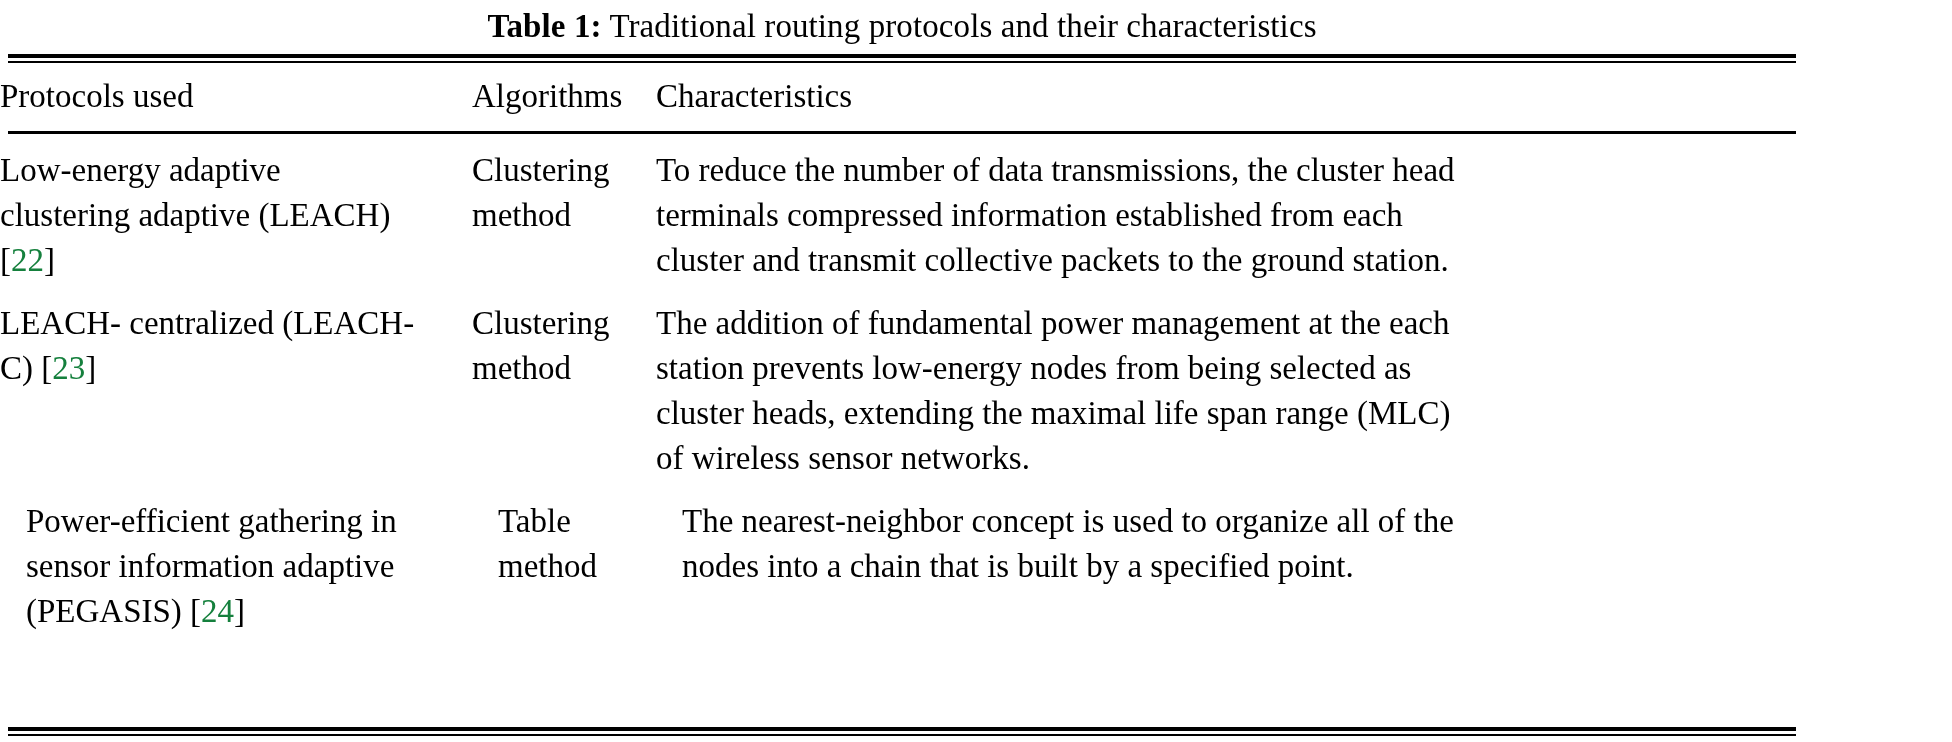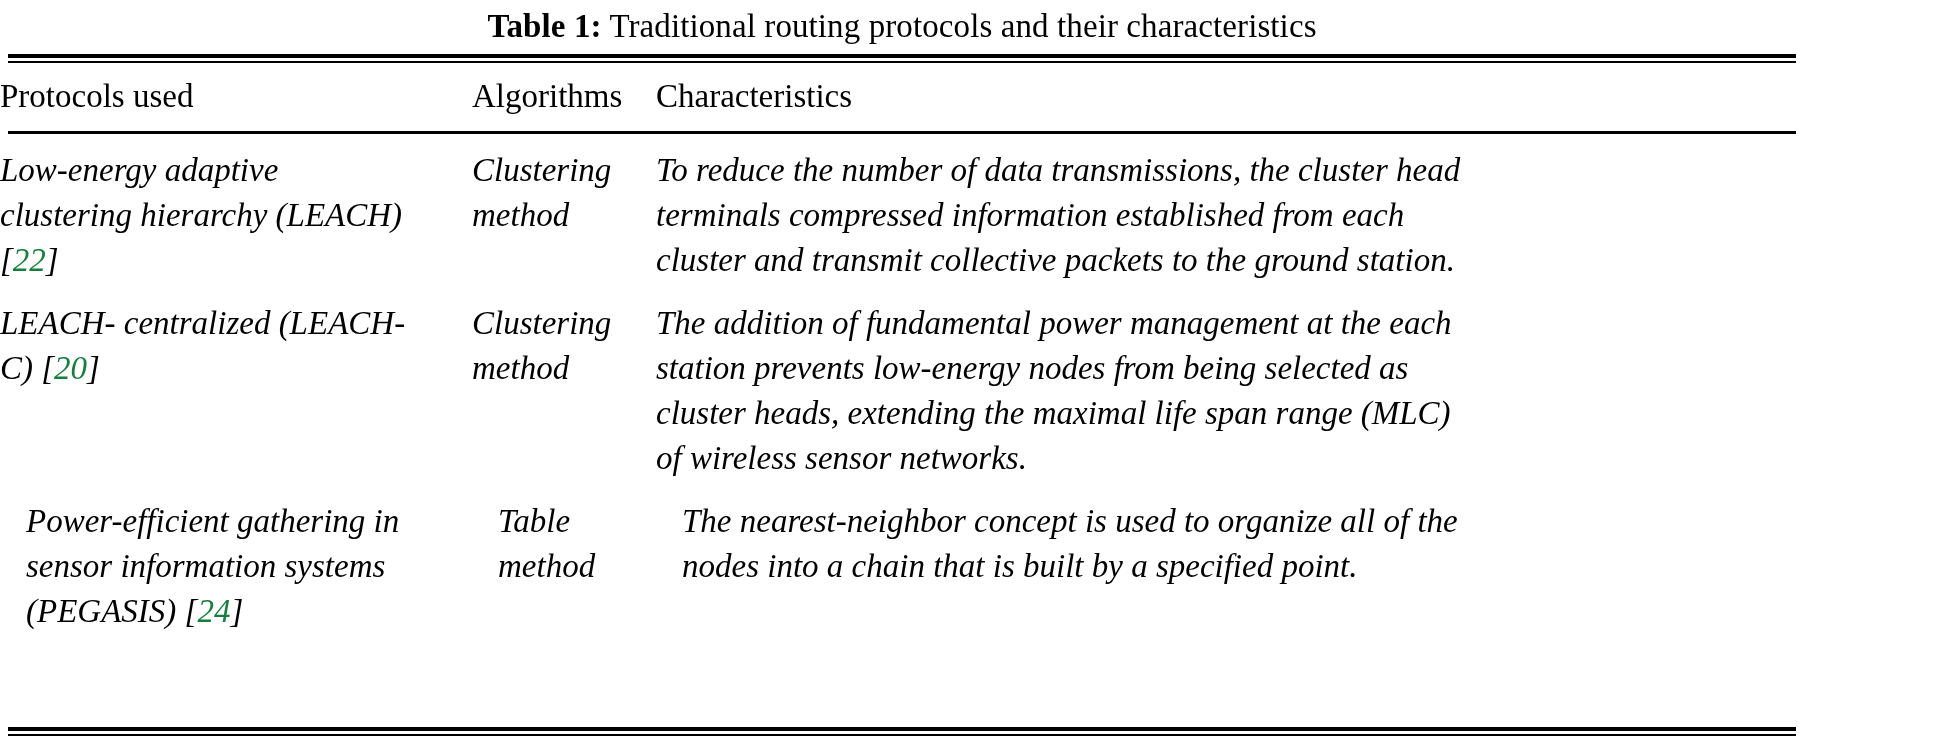--- a/index.html
+++ b/index.html
@@ -91,21 +91,20 @@
     line-height: 45px;
   }
 
   .pad-left-1 { padding-left: 24px; }
   .pad-left-2 { padding-left: 2px; }
   .pad-left-3 { padding-left: 12px; }
 
   .body-row td {
     padding-top: 12px;
     padding-bottom: 6px;
-    font-style: italic;
   }
   .body-row.first td { padding-top: 14px; }
   .body-row.last td  { padding-bottom: 10px; padding-left: 26px; }
 
   .cite {
     color: #15803d;
   }
   .bracket {
     color: #000000;
   }
@@ -145,21 +144,21 @@
       <col class="col-protocol">
       <col class="col-algorithm">
       <col class="col-characteristic">
     </colgroup>
     <tbody>
 
       <tr class="body-row first">
         <td class="pad-left-1">
           <div class="cell-inner">
             <div class="nowrapline">Low-energy adaptive</div>
-            <div class="nowrapline">clustering hierarchy (LEACH)</div>
+            <div class="nowrapline">clustering adaptive (LEACH)</div>
             <div class="nowrapline"><span class="bracket">[</span><span class="cite">22</span><span class="bracket">]</span></div>
           </div>
         </td>
         <td class="pad-left-2">
           <div class="cell-inner">
             <div class="nowrapline">Clustering</div>
             <div class="nowrapline">method</div>
           </div>
         </td>
         <td class="pad-left-3">
@@ -168,21 +167,21 @@
             <div class="nowrapline">terminals compressed information established from each</div>
             <div class="nowrapline">cluster and transmit collective packets to the ground station.</div>
           </div>
         </td>
       </tr>
 
       <tr class="body-row">
         <td class="pad-left-1">
           <div class="cell-inner">
             <div class="nowrapline">LEACH- centralized (LEACH-</div>
-            <div class="nowrapline"><span>C) </span><span class="bracket">[</span><span class="cite">20</span><span class="bracket">]</span></div>
+            <div class="nowrapline"><span>C) </span><span class="bracket">[</span><span class="cite">23</span><span class="bracket">]</span></div>
           </div>
         </td>
         <td class="pad-left-2">
           <div class="cell-inner">
             <div class="nowrapline">Clustering</div>
             <div class="nowrapline">method</div>
           </div>
         </td>
         <td class="pad-left-3">
           <div class="cell-inner">
@@ -191,21 +190,21 @@
             <div class="nowrapline">cluster heads, extending the maximal life span range (MLC)</div>
             <div class="nowrapline">of wireless sensor networks.</div>
           </div>
         </td>
       </tr>
 
       <tr class="body-row last">
         <td class="pad-left-1">
           <div class="cell-inner">
             <div class="nowrapline">Power-efficient gathering in</div>
-            <div class="nowrapline">sensor information systems</div>
+            <div class="nowrapline">sensor information adaptive</div>
             <div class="nowrapline"><span>(PEGASIS) </span><span class="bracket">[</span><span class="cite">24</span><span class="bracket">]</span></div>
           </div>
         </td>
         <td class="pad-left-2">
           <div class="cell-inner">
             <div class="nowrapline">Table</div>
             <div class="nowrapline">method</div>
           </div>
         </td>
         <td class="pad-left-3">

